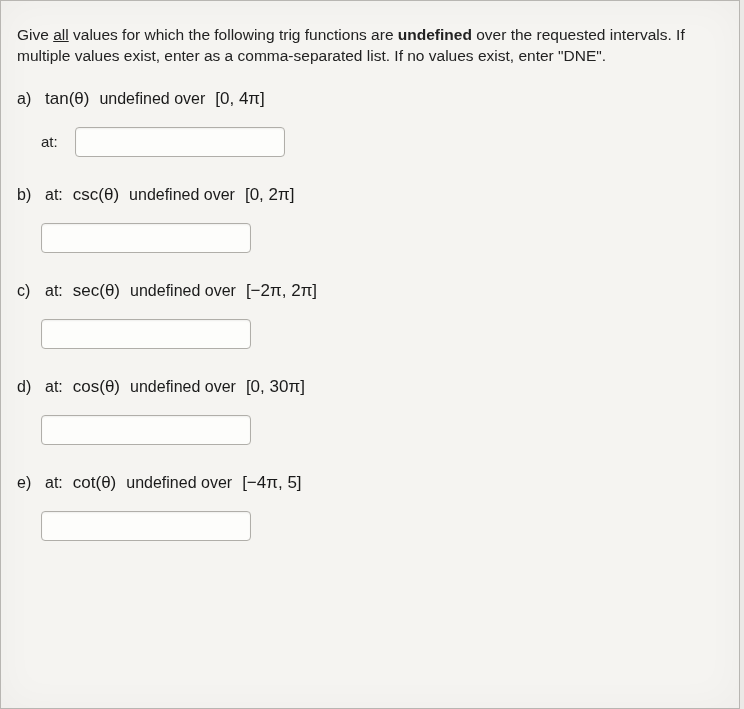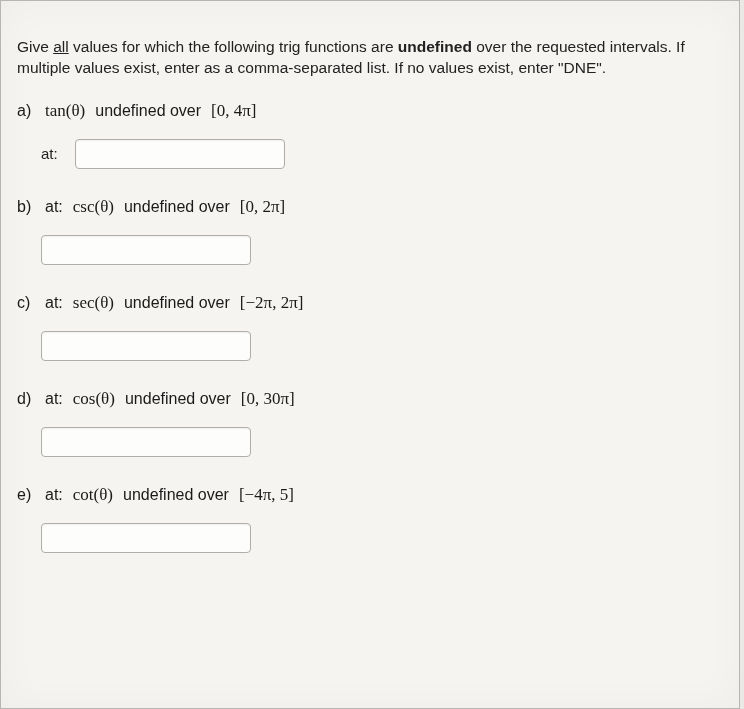--- a/index.html
+++ b/index.html
@@ -8,21 +8,21 @@
   height: 709px;
   background: #ebe9e6;
   font-family: "Helvetica Neue", Arial, sans-serif;
   color: #2a2a2a;
   overflow: hidden;
 }
 .page {
   background: #f5f4f1;
   border: 1px solid #b8b6b2;
   margin: 0 4px 0 0;
-  padding: 36px 16px 10px 16px;
+  padding: 24px 16px 10px 16px;
   height: 100%;
   box-shadow: inset 0 0 40px rgba(0,0,0,0.03);
 }
 .instructions {
   font-size: 15.5px;
   line-height: 1.35;
   margin-bottom: 22px;
   color: #222;
 }
 .underline { text-decoration: underline; }
@@ -34,21 +34,21 @@
   font-size: 16px;
   color: #1a1a1a;
   margin-bottom: 18px;
   display: flex;
   align-items: baseline;
   gap: 10px;
   flex-wrap: wrap;
 }
 .q-label { min-width: 18px; }
 .math {
-  font-family: Liberation Serif, serif;
+  font-family: Liberation Sans, sans-serif;
   font-size: 17px;
 }
 .math-func { font-style: normal; }
 .input-row {
   display: flex;
   align-items: center;
   gap: 12px;
   margin-left: 24px;
   margin-bottom: 28px;
 }

